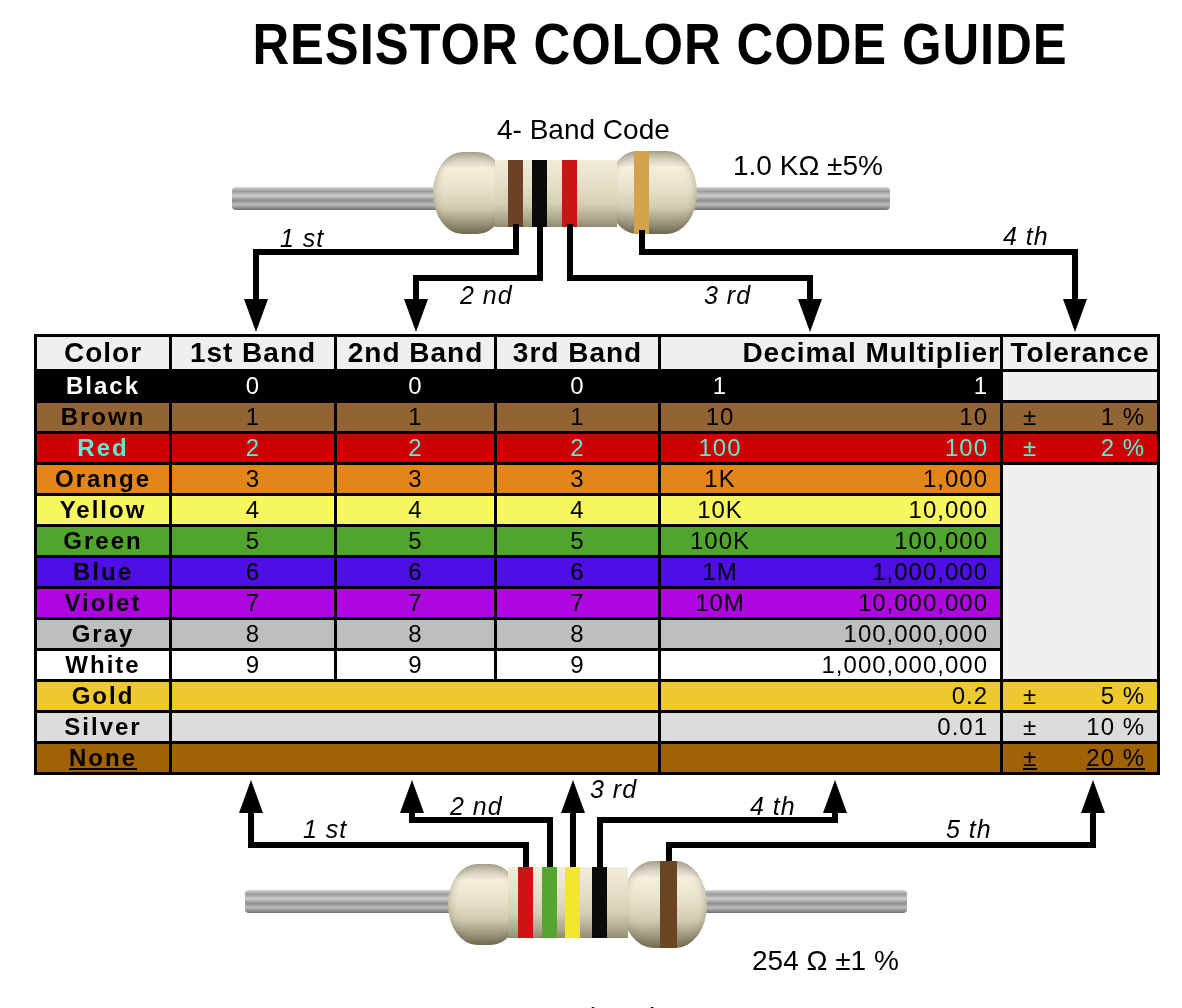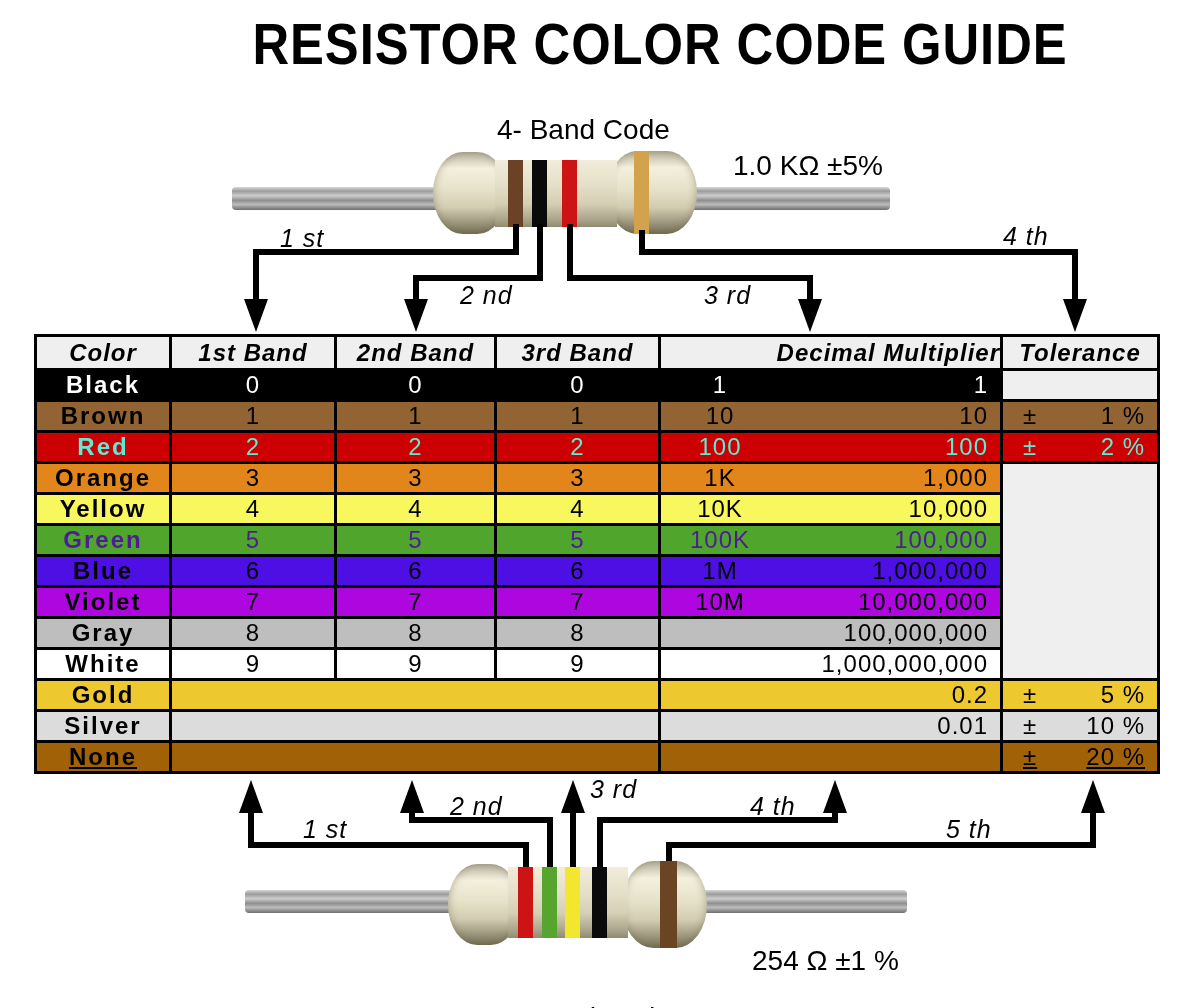--- a/index.html
+++ b/index.html
@@ -21,21 +21,21 @@
         background:linear-gradient(180deg,#b9b4a0 0%,#f4f0dd 20%,#e7e2ca 45%,#d2ccb1 68%,#979279 88%,#767155 100%);
         box-shadow:inset 0 0 8px rgba(90,85,60,.45);}
   .mid{position:absolute;
        background:linear-gradient(180deg,#f1edda 0%,#e5e0c8 35%,#d5cfb4 65%,#a8a289 90%,#8f8a70 100%);}
   .band{position:absolute;}
 
   
   table.codes{position:absolute;left:34px;top:334px;width:1123px;
               border-collapse:collapse;table-layout:fixed;}
   .codes th,.codes td{border:3px solid #000;padding:0;overflow:hidden;white-space:nowrap;}
-  .codes th{height:31px;font-style:italic;font-weight:bold;font-size:24px;text-align:center;letter-spacing:1px;}
+  .codes th{height:31px;font-weight:bold;font-size:28px;text-align:center;letter-spacing:1px;}
   .codes th.h-mult{text-align:right;padding-right:0;}
   .codes td{height:28px;font-size:24px;text-align:center;letter-spacing:1px;}
   .codes td.name{font-weight:bold;letter-spacing:2px;}
   .mult-wrap{display:flex;align-items:center;width:100%;}
   .mult-prefix{width:118px;text-align:center;}
   .mult-full{flex:1;text-align:right;padding-right:12px;}
   .tol-wrap{display:flex;justify-content:space-between;align-items:center;padding:0 12px 0 20px;}
 </style>
 </head>
 <body>
@@ -181,21 +181,21 @@
       <td>4</td>
       <td>4</td>
       <td>
             <div class="mult-wrap">
         <span class="mult-prefix">10K</span>
         <span class="mult-full">10,000</span>
       </div>
           </td>
     </tr>
 
-    <tr style="background-color: rgb(80, 165, 44); color: #4c1d95;">
+    <tr style="background-color: rgb(80, 165, 44); color: #000000;">
       <td class="name">Green</td>
       <td>5</td>
       <td>5</td>
       <td>5</td>
       <td>
             <div class="mult-wrap">
         <span class="mult-prefix">100K</span>
         <span class="mult-full">100,000</span>
       </div>
           </td>

